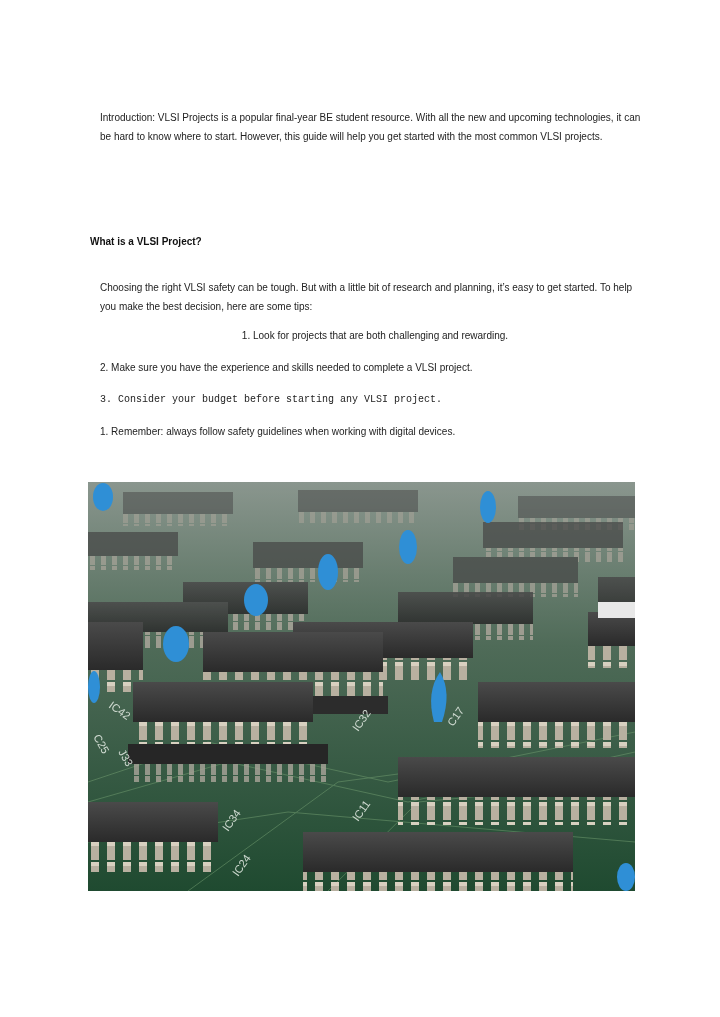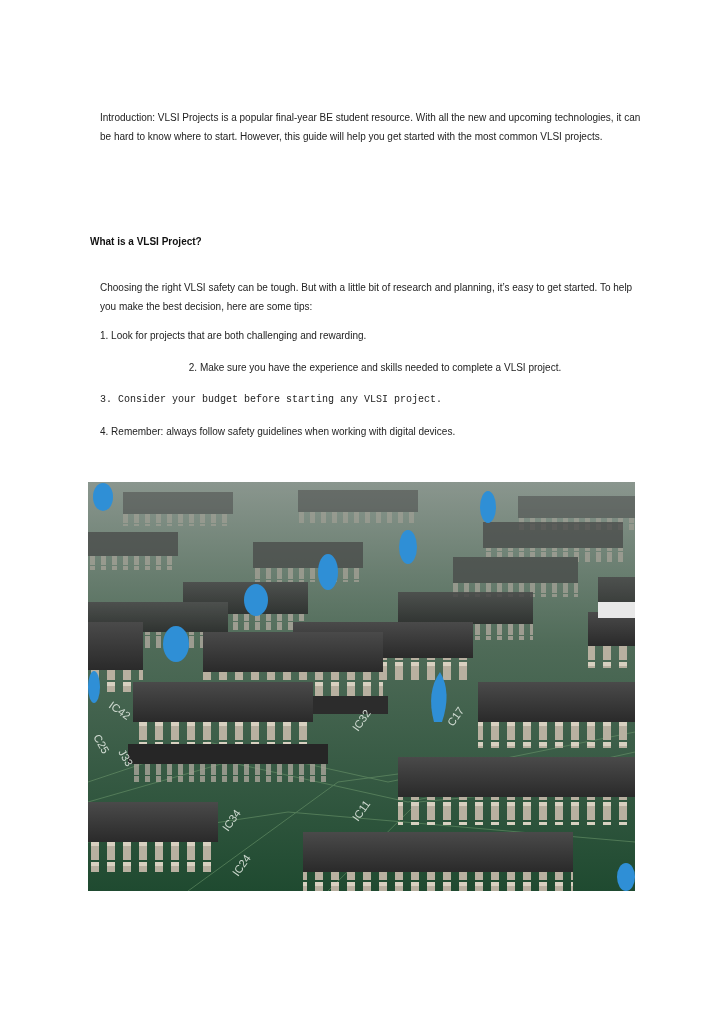--- a/index.html
+++ b/index.html
@@ -13,24 +13,24 @@
 </style>
 </head>
 <body>
 
 <p class="para" style="top:100px;">Introduction: VLSI Projects is a popular final-year BE student resource. With all the new and upcoming technologies, it can be hard to know where to start. However, this guide will help you get started with the most common VLSI projects.</p>
 
 <h2 class="heading" style="top:234px;">What is a VLSI Project?</h2>
 
 <p class="para" style="top:270px;">Choosing the right VLSI safety can be tough. But with a little bit of research and planning, it’s easy to get started. To help you make the best decision, here are some tips:</p>
 
-<p class="para" style="top:318px;">1. Look for projects that are both challenging and rewarding.</p>
-<p class="para" style="top:350px;text-align:center;">2. Make sure you have the experience and skills needed to complete a VLSI project.</p>
+<p class="para" style="top:318px;text-align:center;">1. Look for projects that are both challenging and rewarding.</p>
+<p class="para" style="top:350px;">2. Make sure you have the experience and skills needed to complete a VLSI project.</p>
 <p class="para" style="top:382px;font-family:Liberation Mono, monospace;">3. Consider your budget before starting any VLSI project.</p>
-<p class="para" style="top:414px;">4. Remember: always follow safety guidelines when working with digital devices.</p>
+<p class="para" style="top:414px;">1. Remember: always follow safety guidelines when working with digital devices.</p>
 
 <div class="photo">
   <svg width="547" height="409" viewBox="0 0 547 409" xmlns="http://www.w3.org/2000/svg">
     <defs>
       <linearGradient id="pcb" x1="0" y1="0" x2="0" y2="1">
         <stop offset="0" stop-color="#8a968e"></stop>
         <stop offset="0.4" stop-color="#4f6b58"></stop>
         <stop offset="1" stop-color="#1f4a30"></stop>
       </linearGradient>
       <linearGradient id="chip" x1="0" y1="0" x2="0" y2="1">

